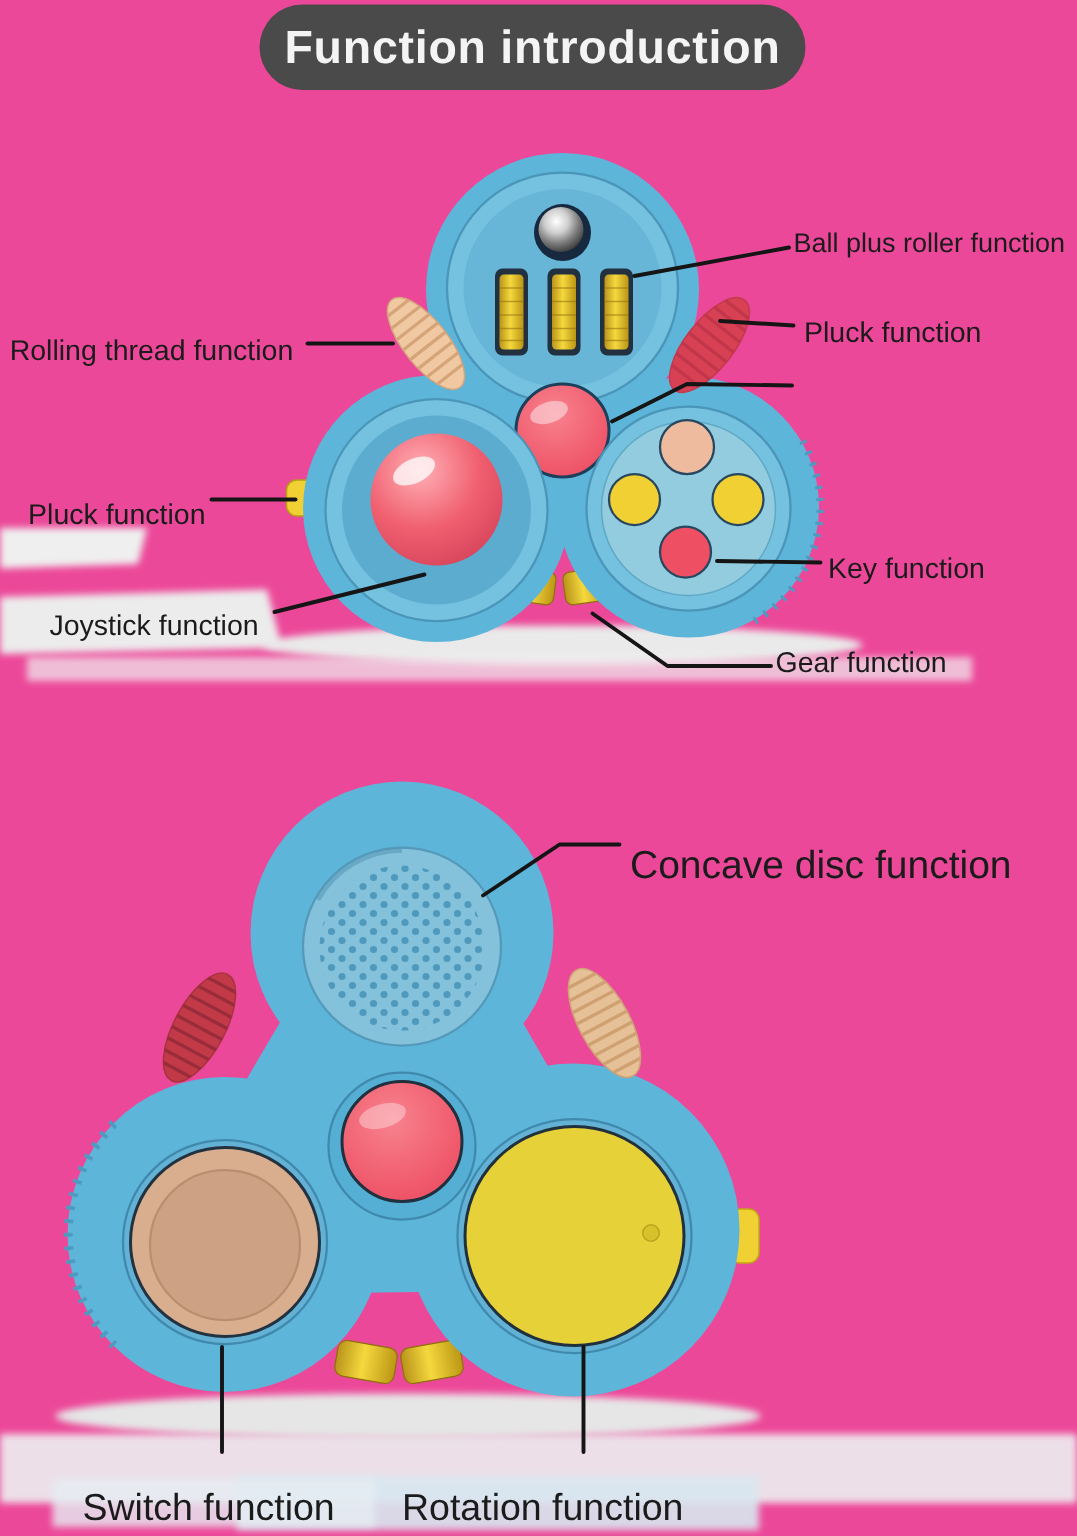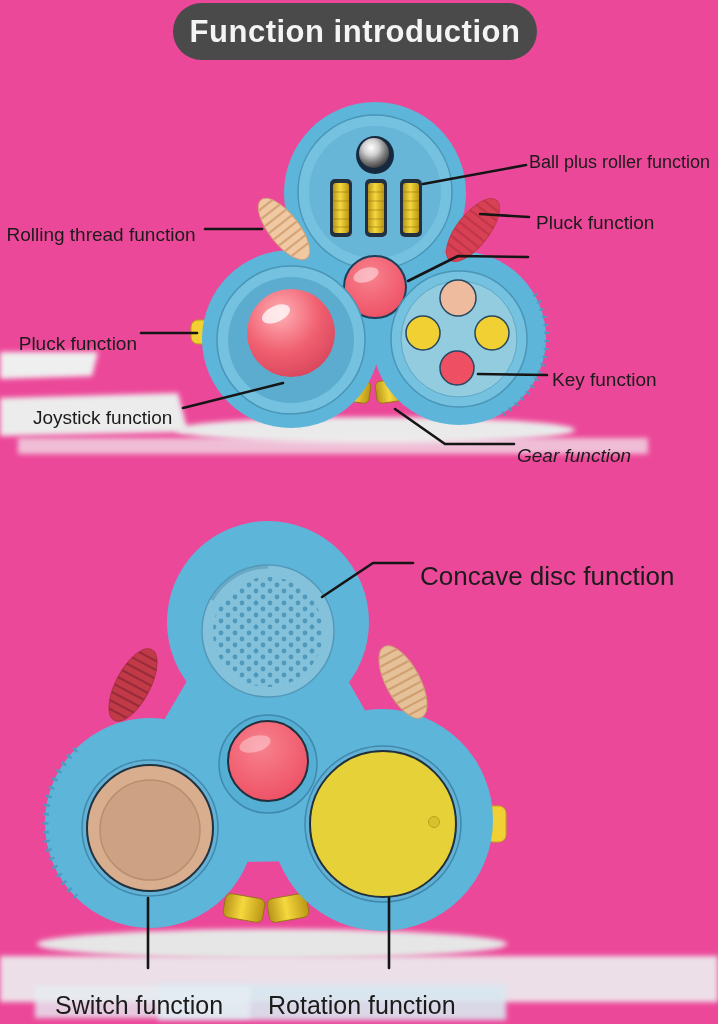--- a/index.html
+++ b/index.html
@@ -291,18 +291,18 @@
   </svg>
 
   <div class="title-pill">Function introduction</div>
 
   <div class="lbl right-align" style="left:0;width:202px;top:225px;text-align:center;">Rolling thread function</div>
   <div class="lbl right-align" style="left:0;width:137px;top:334px;">Pluck function</div>
   <div class="lbl" style="left:33px;top:408px;">Joystick function</div>
   <div class="lbl" style="left:529px;top:153px;font-size:18px;">Ball plus roller function</div>
   <div class="lbl" style="left:536px;top:213px;">Pluck function</div>
   <div class="lbl" style="left:552px;top:370px;">Key function</div>
-  <div class="lbl" style="left:517px;top:446px;font-style:italic;">Gear function</div>
+  <div class="lbl" style="left:517px;top:433px;">Gear function</div>
 
   <div class="lbl big" style="left:420px;top:562px;">Concave disc function</div>
   <div class="lbl bottom" style="left:55px;top:992px;">Switch function</div>
   <div class="lbl bottom" style="left:268px;top:992px;">Rotation function</div>
 </div>
 
 </body></html>

